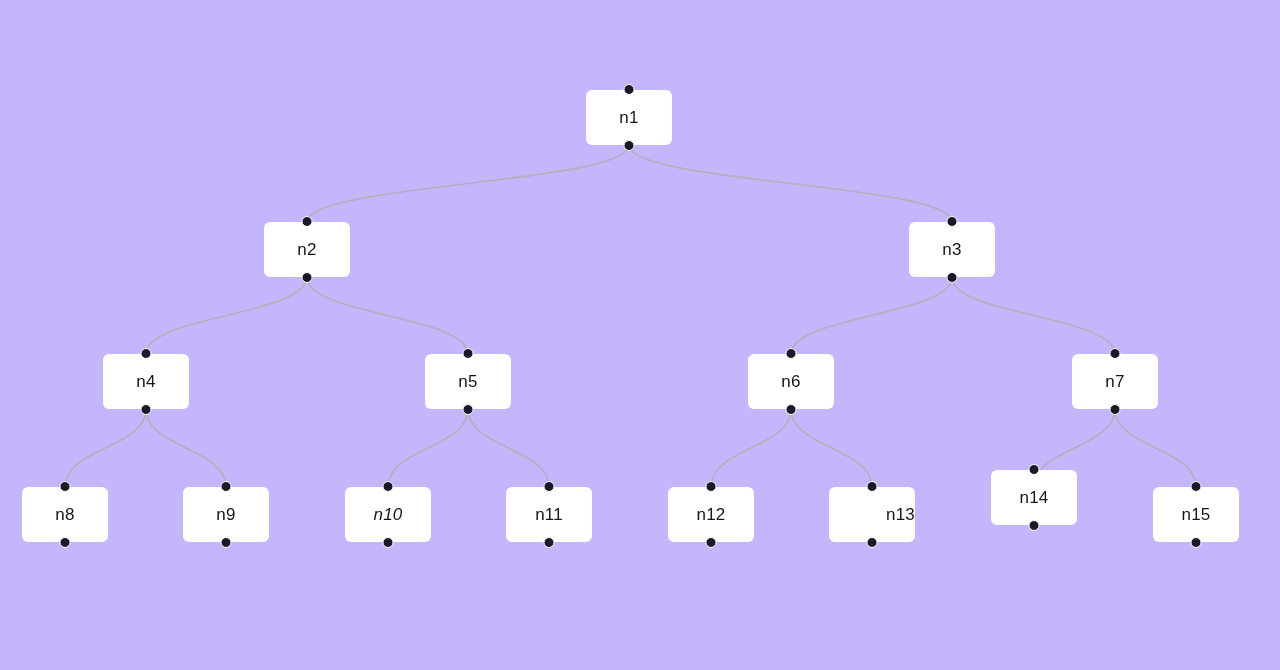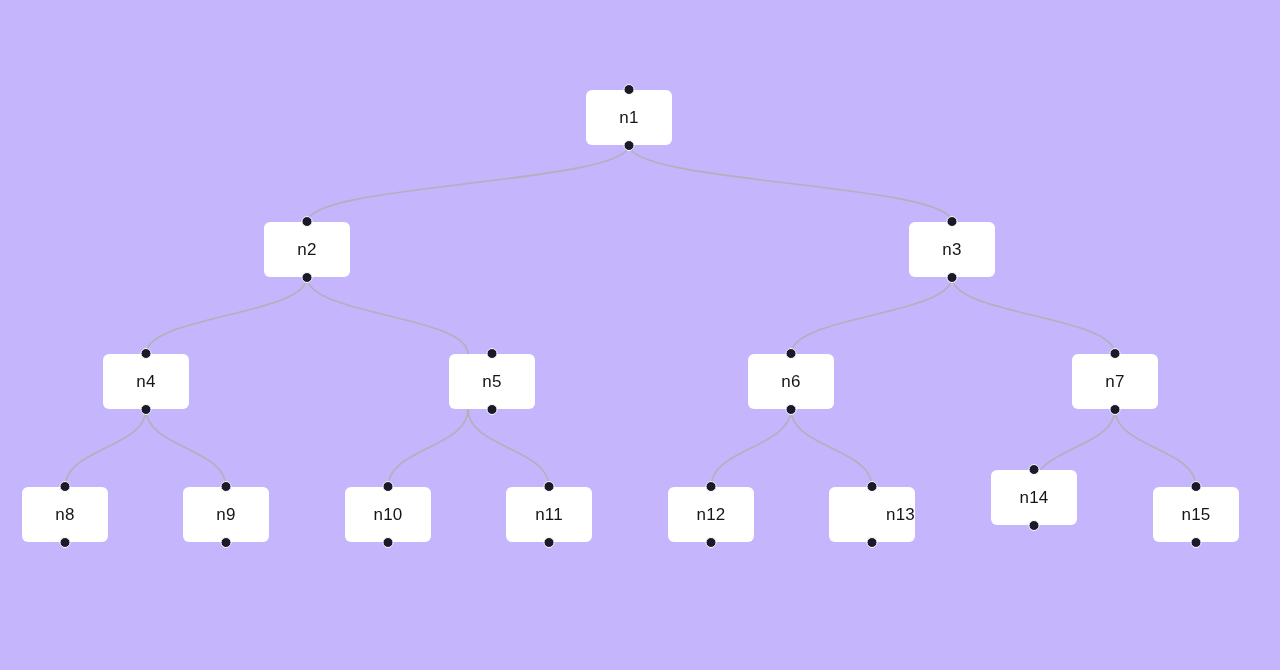--- a/index.html
+++ b/index.html
@@ -96,21 +96,21 @@
       <div class="node" style="left: 909px; top: 222px; text-align: right;">
         <div class="handle target"></div>
         <span class="node-label">n3</span>
         <div class="handle source"></div>
       </div>
       <div class="node" style="left: 103px; top: 354px;">
         <div class="handle target"></div>
         <span class="node-label">n4</span>
         <div class="handle source"></div>
       </div>
-      <div class="node" style="left: 449px; top: 354px; align-items: center;">
+      <div class="node" style="left: 425px; top: 354px; align-items: center;">
         <div class="handle target"></div>
         <span class="node-label">n5</span>
         <div class="handle source"></div>
       </div>
       <div class="node" style="left: 748px; top: 354px;">
         <div class="handle target"></div>
         <span class="node-label">n6</span>
         <div class="handle source"></div>
       </div>
       <div class="node" style="left: 1072px; top: 354px;">
@@ -121,21 +121,21 @@
       <div class="node" style="left: 22px; top: 487px;">
         <div class="handle target"></div>
         <span class="node-label">n8</span>
         <div class="handle source"></div>
       </div>
       <div class="node" style="left: 183px; top: 487px;">
         <div class="handle target"></div>
         <span class="node-label">n9</span>
         <div class="handle source"></div>
       </div>
-      <div class="node" style="left: 345px; top: 487px;">
+      <div class="node" style="left: 345px; top: 487px; font-style: italic;">
         <div class="handle target"></div>
         <span class="node-label">n10</span>
         <div class="handle source"></div>
       </div>
       <div class="node" style="left: 506px; top: 487px;">
         <div class="handle target"></div>
         <span class="node-label">n11</span>
         <div class="handle source"></div>
       </div>
       <div class="node" style="left: 668px; top: 487px;">

